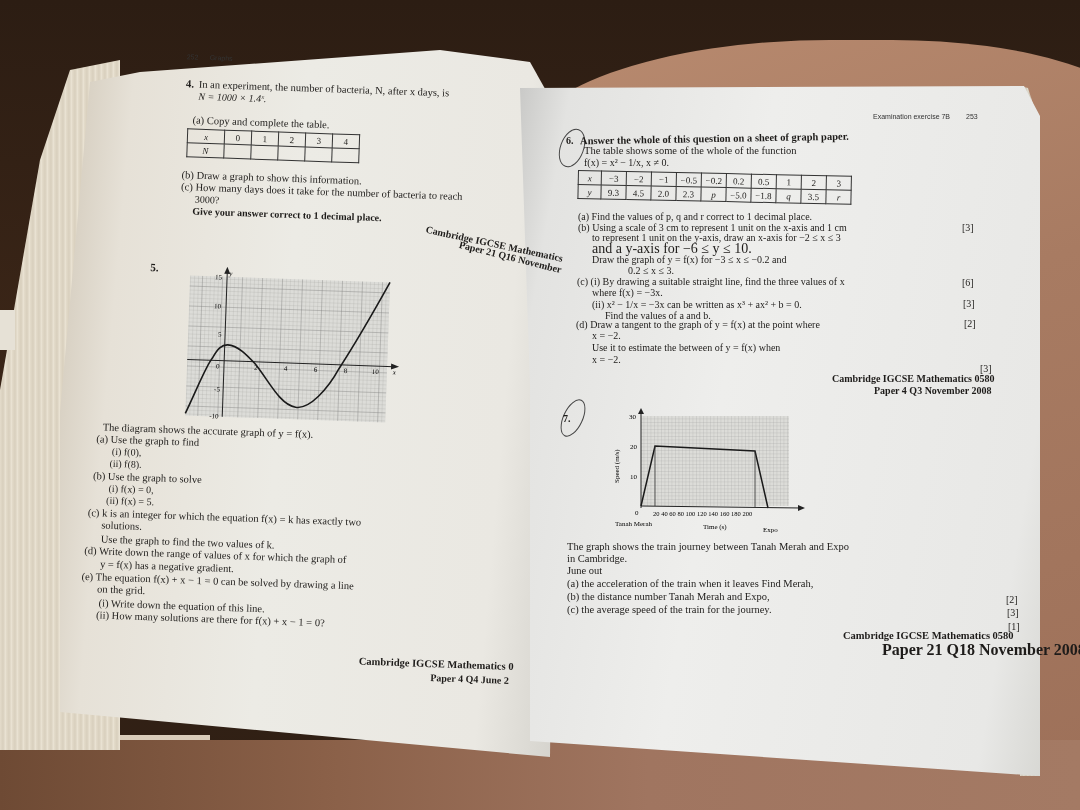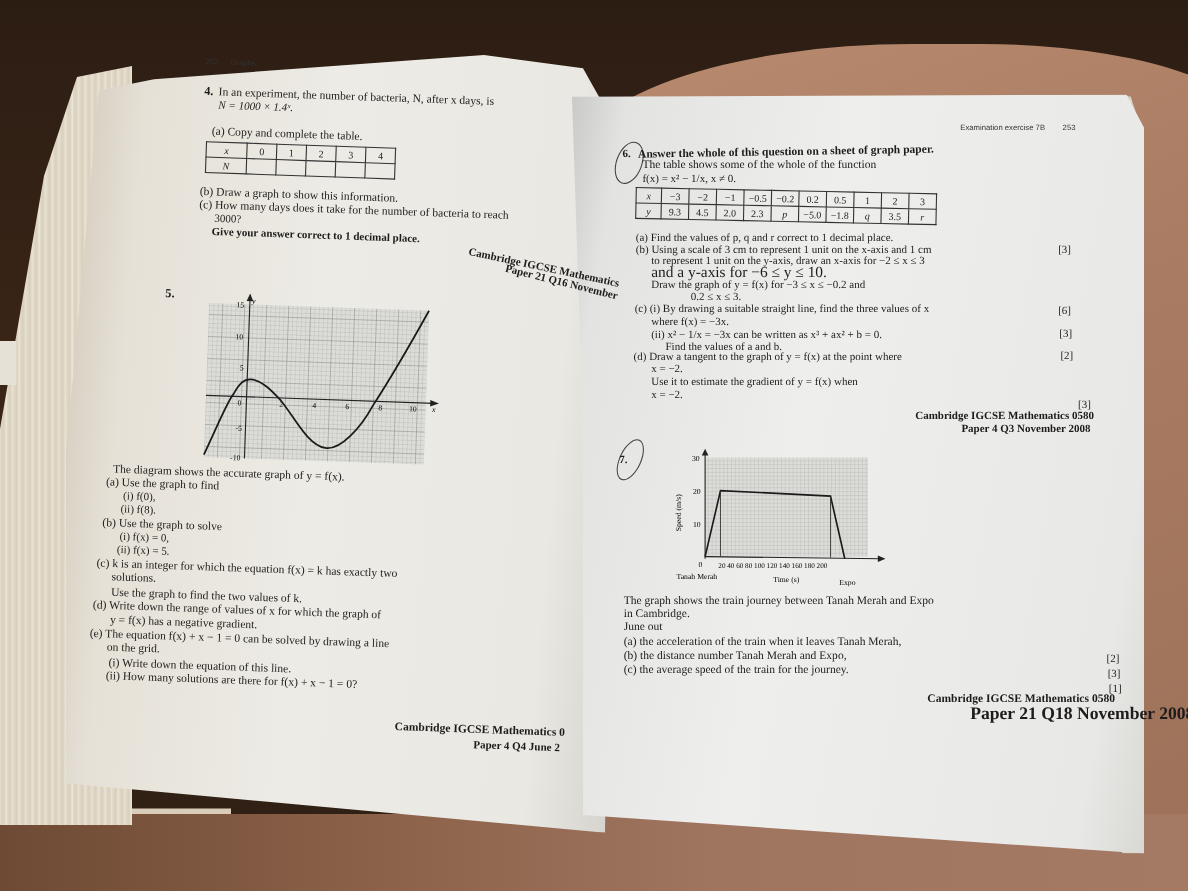--- a/index.html
+++ b/index.html
@@ -193,21 +193,21 @@
 <div class="txt" style="left:608px;top:264px;font-size:10px;margin-left:20px;">0.2 ≤ x ≤ 3.</div>
 <div class="marks" style="left:962px;top:277px;">[6]</div>
 <div class="txt" style="left:577px;top:275px;font-size:10px;">(c) (i) By drawing a suitable straight line, find the three values of x</div>
 <div class="txt" style="left:592px;top:286px;font-size:10px;">where f(x) = −3x.</div>
 <div class="marks" style="left:963px;top:298px;">[3]</div>
 <div class="txt" style="left:592px;top:298px;font-size:10px;">(ii) x² − 1/x = −3x can be written as x³ + ax² + b = 0.</div>
 <div class="txt" style="left:605px;top:309px;font-size:10px;">Find the values of a and b.</div>
 <div class="marks" style="left:964px;top:318px;">[2]</div>
 <div class="txt" style="left:576px;top:318px;font-size:10px;">(d) Draw a tangent to the graph of y = f(x) at the point where</div>
 <div class="txt" style="left:592px;top:329px;font-size:10px;">x = −2.</div>
-<div class="txt" style="left:592px;top:341px;font-size:10px;">Use it to estimate the gradient of y = f(x) when</div>
+<div class="txt" style="left:592px;top:341px;font-size:10px;">Use it to estimate the between of y = f(x) when</div>
 <div class="txt" style="left:592px;top:353px;font-size:10px;">x = −2.</div>
 <div class="marks" style="left:980px;top:363px;">[3]</div>
 <div class="txt b" style="left:832px;top:372px;font-size:10px;">Cambridge IGCSE Mathematics 0580</div>
 <div class="txt b" style="left:874px;top:384px;font-size:10px;">Paper 4 Q3 November 2008</div>
 
 <div class="circle" style="left:563px;top:398px;width:18px;height:38px;transform:rotate(25deg);"></div>
 <div class="txt b" style="left:563px;top:412px;font-size:10px;">7.</div>
 
 <svg style="position:absolute;left:605px;top:408px;" width="200" height="125" viewBox="0 0 200 125">
   <defs>
@@ -231,20 +231,20 @@
   <text x="98" y="121" font-size="7">Time (s)</text>
   <text x="158" y="124" font-size="7">Expo</text>
   <path d="M36,98 L50,38 L150,43 L163,100" fill="none" stroke="#1a1a1a" stroke-width="1.5"></path>
   <line x1="50" y1="38" x2="50" y2="98" stroke="#333" stroke-width="0.8"></line>
   <line x1="150" y1="43" x2="150" y2="99" stroke="#333" stroke-width="0.8"></line>
 </svg>
 
 <div class="txt" style="left:567px;top:540px;font-size:10.5px;">The graph shows the train journey between Tanah Merah and Expo</div>
 <div class="txt" style="left:567px;top:552px;font-size:10.5px;">in Cambridge.</div>
 <div class="txt" style="left:567px;top:564px;font-size:10.5px;">June out</div>
-<div class="txt" style="left:567px;top:577px;font-size:10.5px;">(a) the acceleration of the train when it leaves Tanah Merah,</div>
+<div class="txt" style="left:567px;top:577px;font-size:10.5px;">(a) the acceleration of the train when it leaves Find Merah,</div>
 <div class="txt" style="left:567px;top:590px;font-size:10.5px;">(b) the distance number Tanah Merah and Expo,</div>
 <div class="txt" style="left:567px;top:603px;font-size:10.5px;">(c) the average speed of the train for the journey.</div>
 <div class="marks" style="left:1006px;top:594px;">[2]</div>
 <div class="marks" style="left:1007px;top:607px;">[3]</div>
 <div class="marks" style="left:1008px;top:621px;">[1]</div>
 <div class="txt b" style="left:843px;top:629px;font-size:10.5px;">Cambridge IGCSE Mathematics 0580</div>
 <div class="txt b" style="left:882px;top:643px;font-size:16px;">Paper 21 Q18 November 2008</div>
 
 </body></html>

